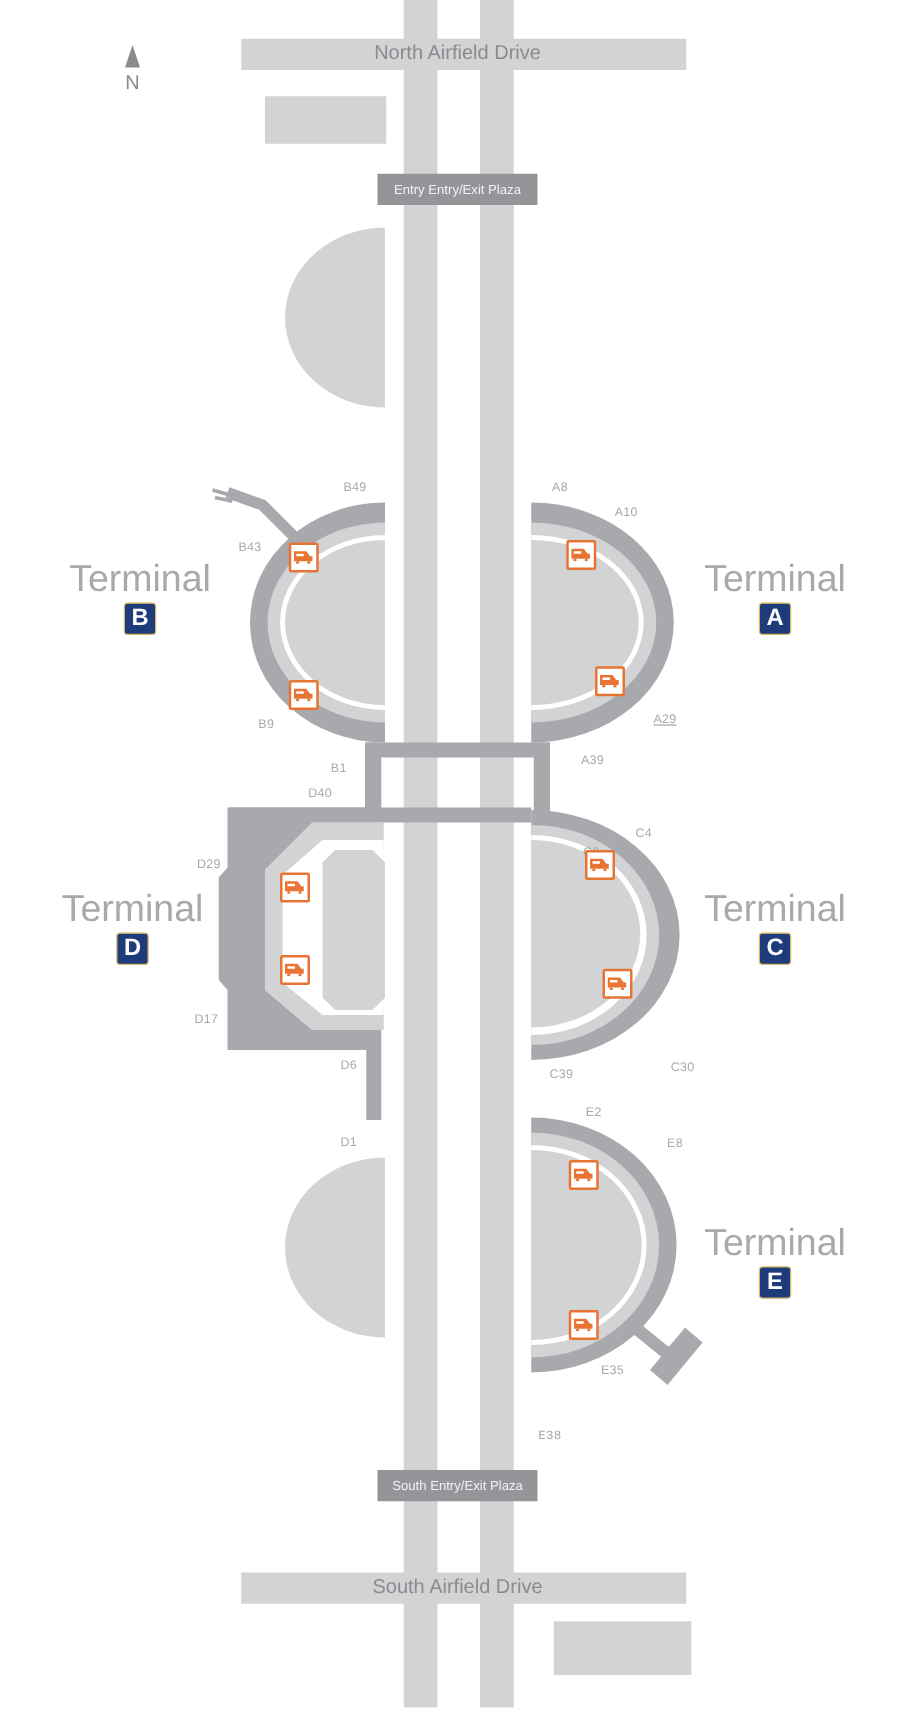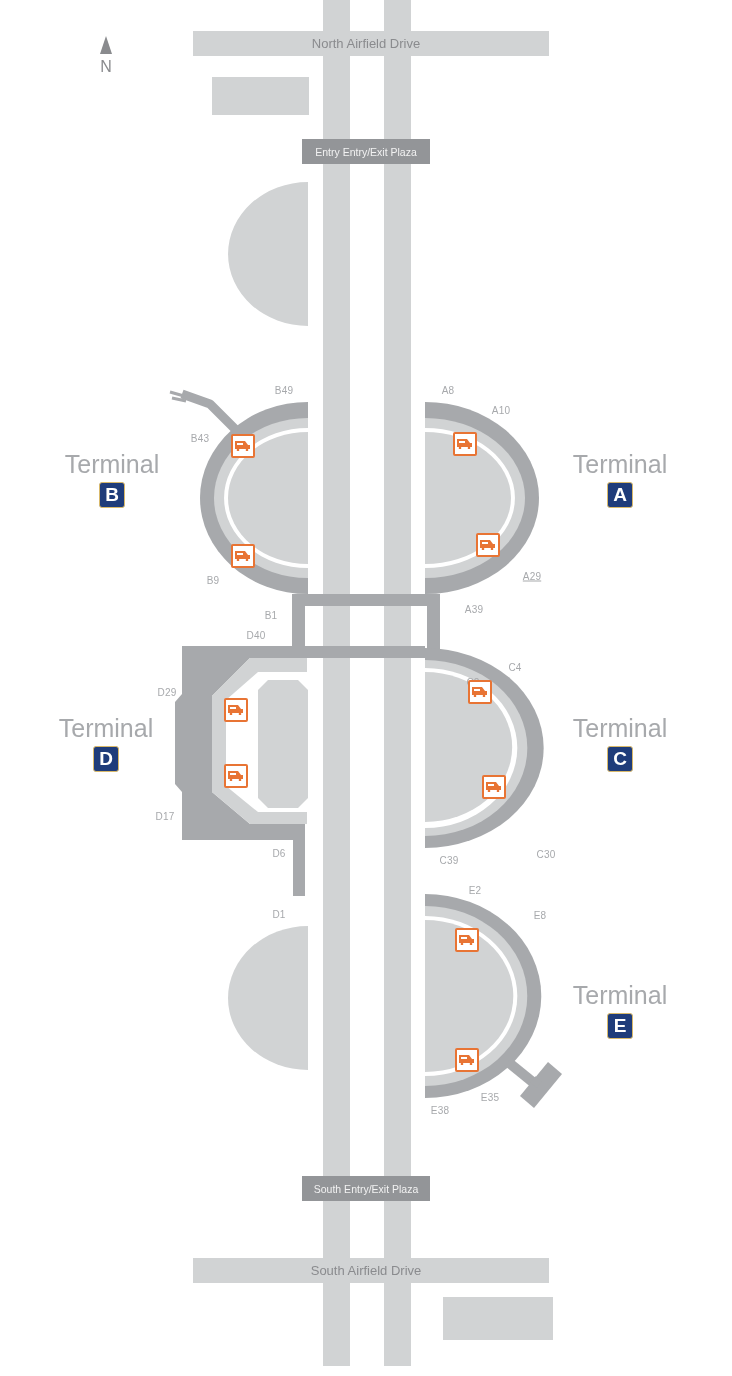--- a/index.html
+++ b/index.html
@@ -1,23 +1,23 @@
 <!DOCTYPE html>
 <html><head>
   <meta charset="utf-8">
   <style>
     html, body { margin: 0; padding: 0; background: #ffffff; }
     body { width: 732px; height: 1376px; position: relative; overflow: hidden; font-family: "Liberation Sans", "DejaVu Sans", sans-serif; }
     #map { position: absolute; left: 0; top: 0; width: 732px; height: 1376px; }
     .overlay { position: absolute; left: 0; top: 0; width: 732px; height: 1376px; pointer-events: none; }
-    .road-label { position: absolute; font-size: 13px; color: #8a8b8e; white-space: nowrap; transform: translate(-50%, -50%); text-align: center; }
+    .road-label { position: absolute; font-size: 16px; color: #8a8b8e; white-space: nowrap; transform: translate(-50%, -50%); text-align: center; }
     .plaza-label { position: absolute; font-size: 10.5px; color: #f2f2f2; white-space: nowrap; transform: translate(-50%, -50%); }
     .gate-label { position: absolute; font-size: 10px; color: #a7a9ac; white-space: nowrap; transform: translate(-50%, -50%); letter-spacing: 0.2px; }
     .terminal { position: absolute; width: 120px; transform: translateX(-50%); text-align: center; pointer-events: auto; }
-    .terminal-word { display: block; font-size: 25px; color: #a7a9ac; line-height: 28px; font-weight: normal; }
+    .terminal-word { display: block; font-size: 30px; color: #a7a9ac; line-height: 28px; font-weight: normal; }
     .terminal-badge { display: inline-block; width: 24px; height: 24px; margin-top: 4px; background: #1f3c7a; border: 1.5px solid #d9b96a; border-radius: 3px; color: #ffffff; font-weight: bold; font-size: 19px; line-height: 24px; box-sizing: content-box; }
     .compass { position: absolute; left: 96px; top: 36px; width: 20px; text-align: center; }
     .compass-arrow { width: 0; height: 0; margin: 0 auto; border-left: 6px solid transparent; border-right: 6px solid transparent; border-bottom: 18px solid #8a8b8e; }
     .compass-n { font-size: 16px; color: #8a8b8e; line-height: 18px; margin-top: 4px; }
     .shuttle { position: absolute; width: 20px; height: 20px; transform: translate(-50%, -50%); background: #ffffff; border: 2px solid #e87434; border-radius: 2px; pointer-events: auto; }
     .shuttle svg { position: absolute; left: 2px; top: 4px; width: 16px; height: 11px; }
   </style>
 </head>
 <body>
 
@@ -137,21 +137,21 @@
   <div class="gate-label" style="left:165px;top:792px;margin-top:24px;">D17</div>
   <div class="gate-label" style="left:279px;top:853px;">D6</div>
   <div class="gate-label" style="left:279px;top:914px;">D1</div>
   <div class="gate-label" style="left:473px;top:642px;margin-top:40px;">C2</div>
   <div class="gate-label" style="left:515px;top:667px;">C4</div>
   <div class="gate-label" style="left:546px;top:810px;margin-top:44px;">C30</div>
   <div class="gate-label" style="left:449px;top:860px;">C39</div>
   <div class="gate-label" style="left:475px;top:890px;">E2</div>
   <div class="gate-label" style="left:540px;top:915px;">E8</div>
   <div class="gate-label" style="left:490px;top:1097px;">E35</div>
-  <div class="gate-label" style="left:440px;top:1110px;">E38</div>
+  <div class="gate-label" style="left:440px;top:1150px;font-family:Liberation Mono, monospace;">E38</div>
 
   <div class="shuttle" style="left:243px;top:446px;">
     <svg viewBox="0 0 16 11">
         <path d="M0,1 H10 L13,5 H15 V9 H0 Z" fill="#e87434"></path>
         <rect x="2" y="3" width="6" height="2" fill="#fff"></rect>
         <circle cx="3" cy="10" r="1.3" fill="#e87434"></circle>
         <circle cx="12" cy="10" r="1.3" fill="#e87434"></circle>
       </svg>
   </div>
   <div class="shuttle" style="left:243px;top:556px;">

